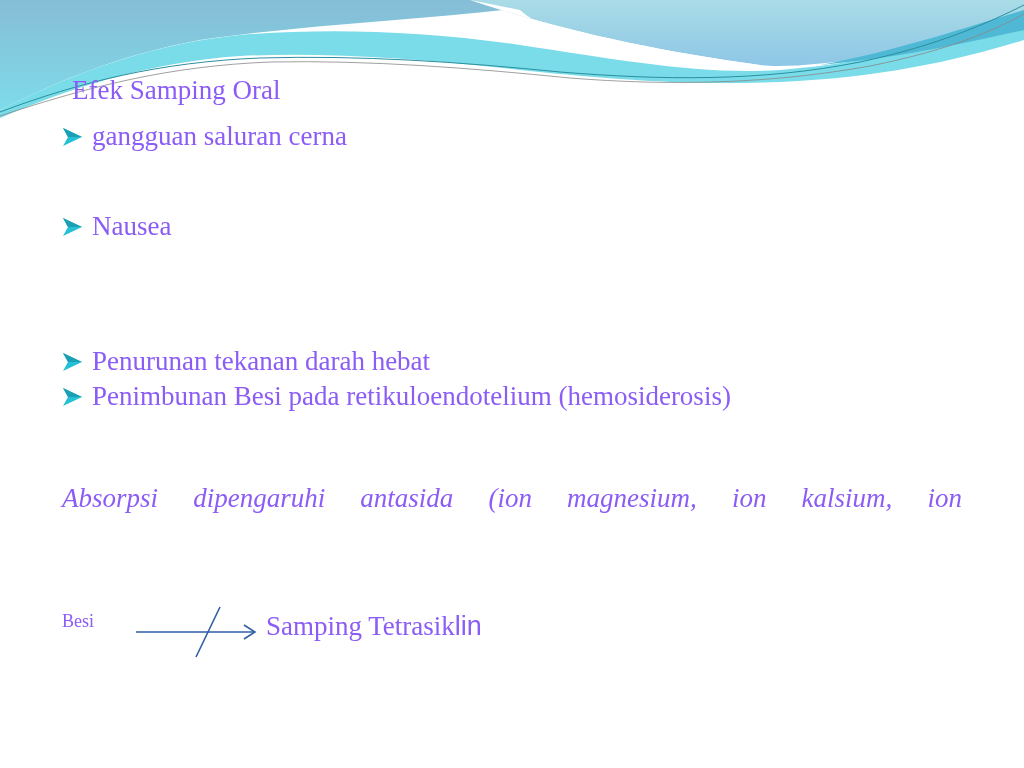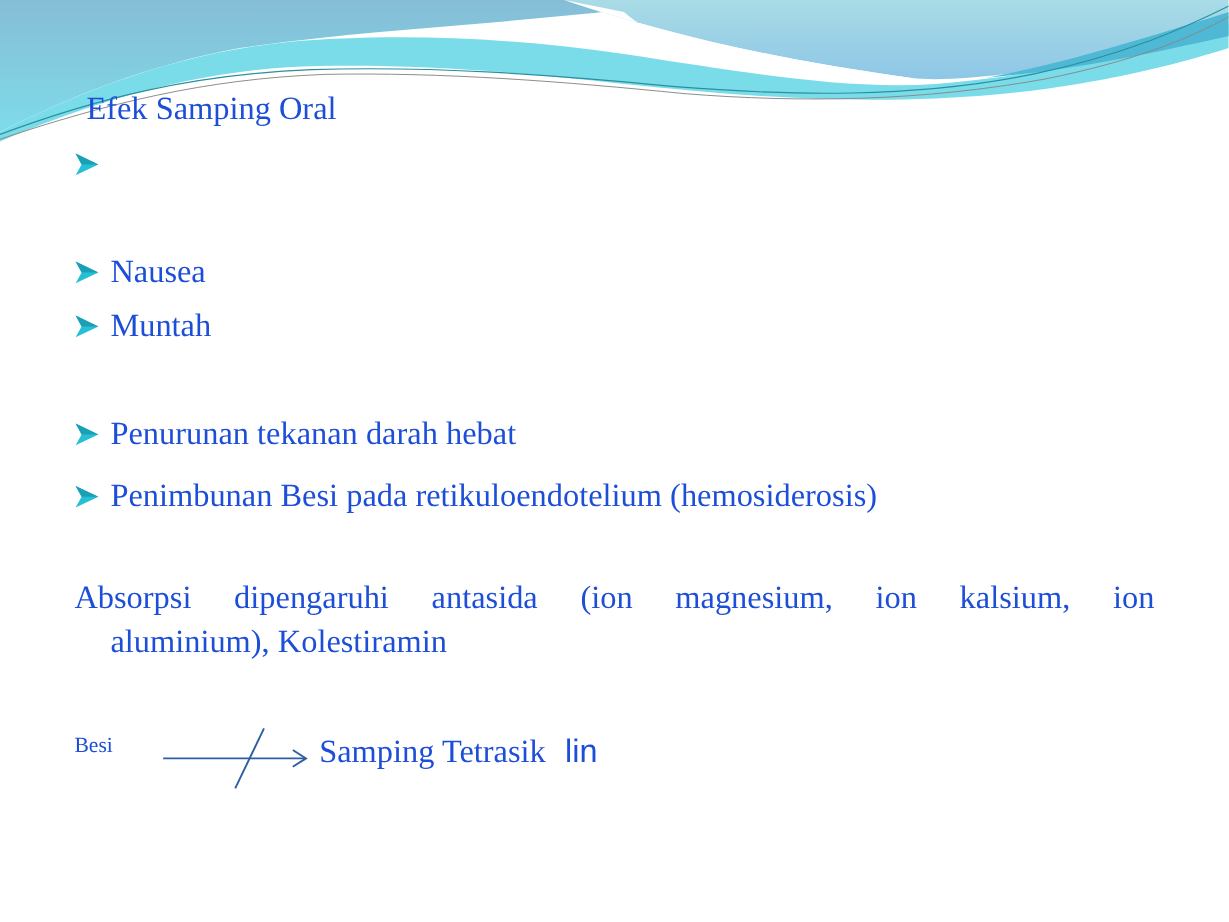--- a/index.html
+++ b/index.html
@@ -9,21 +9,21 @@
       height: 768px;
       overflow: hidden;
       background: #ffffff;
     }
     .slide {
       position: relative;
       width: 1024px;
       height: 700px;
       background: #ffffff;
       font-family: "Liberation Serif", "DejaVu Serif", serif;
-      color: #1d4ed8;
+      color: #8b5cf6;
     }
     .header-wave {
       position: absolute;
       left: 0;
       top: 0;
       width: 1024px;
       height: 120px;
     }
     .content {
       position: absolute;
@@ -52,20 +52,21 @@
       width: 900px;
       font-size: 27px;
       line-height: 36px;
       text-align: justify;
       text-align-last: left;
     }
     .para .first {
       display: block;
       text-align: justify;
       text-align-last: justify;
+      font-style: italic;
     }
     .para .second {
       display: block;
       padding-left: 30px;
     }
     .arrow-row {
       position: absolute;
       left: 62px;
       top: 605px;
       height: 50px;
@@ -84,21 +85,20 @@
     }
     .arrow-row .target {
       position: absolute;
       left: 204px;
       top: 6px;
       font-size: 27px;
     }
     .arrow-row .target .big {
       font-family: "Liberation Sans", "DejaVu Sans", sans-serif;
       font-size: 27px;
-      margin-left: 16px;
     }
   </style>
 </head>
 <body>
 
 <div class="slide">
 
   <svg class="header-wave" viewBox="0 0 1024 120" xmlns="http://www.w3.org/2000/svg">
     <defs>
       <linearGradient id="g1" x1="0" y1="0" x2="0" y2="1">
@@ -128,64 +128,55 @@
   <div class="content">
 
     <div class="line" style="left:72px; top:74px;">Efek Samping Oral</div>
 
     <div class="line" style="left:62px; top:120px;">
       <span class="bullet">
         <svg width="22" height="20" viewBox="0 0 22 20">
             <path d="M1,1 L20,10 L1,19 L6,10 Z" fill="#26c0d6"></path>
             <path d="M1,1 L20,10 L6,10 Z" fill="#1a9fb5"></path>
           </svg>
-      </span>
+      </span><span>gangguan saluran cerna</span>
     </div>
 
 
     <div class="line" style="left:62px; top:210px;font-family:Liberation Serif, serif;">
       <span class="bullet">
         <svg width="22" height="20" viewBox="0 0 22 20">
             <path d="M1,1 L20,10 L1,19 L6,10 Z" fill="#26c0d6"></path>
             <path d="M1,1 L20,10 L6,10 Z" fill="#1a9fb5"></path>
           </svg>
       </span><span>Nausea</span>
     </div>
 
-    <div class="line" style="left:62px; top:255px;">
-      <span class="bullet">
-        <svg width="22" height="20" viewBox="0 0 22 20">
-            <path d="M1,1 L20,10 L1,19 L6,10 Z" fill="#26c0d6"></path>
-            <path d="M1,1 L20,10 L6,10 Z" fill="#1a9fb5"></path>
-          </svg>
-      </span><span>Muntah</span>
-    </div>
 
 
     <div class="line" style="left:62px; top:345px;text-align:right;">
       <span class="bullet">
         <svg width="22" height="20" viewBox="0 0 22 20">
             <path d="M1,1 L20,10 L1,19 L6,10 Z" fill="#26c0d6"></path>
             <path d="M1,1 L20,10 L6,10 Z" fill="#1a9fb5"></path>
           </svg>
       </span><span>Penurunan tekanan darah hebat</span>
     </div>
 
-    <div class="line" style="left:62px; top:397px;">
+    <div class="line" style="left:62px; top:380px;">
       <span class="bullet">
         <svg width="22" height="20" viewBox="0 0 22 20">
             <path d="M1,1 L20,10 L1,19 L6,10 Z" fill="#26c0d6"></path>
             <path d="M1,1 L20,10 L6,10 Z" fill="#1a9fb5"></path>
           </svg>
       </span><span>Penimbunan Besi pada retikuloendotelium (hemosiderosis)</span>
     </div>
 
     <div class="para" style="top:480px;">
       <span class="first">Absorpsi dipengaruhi antasida (ion magnesium, ion kalsium, ion</span>
-      <span class="second">aluminium), Kolestiramin</span>
     </div>
 
     <div class="arrow-row">
       <span class="besi">Besi</span>
       <span class="arrow">
         <svg width="130" height="54" viewBox="0 0 130 54" xmlns="http://www.w3.org/2000/svg">
           <line x1="2" y1="27" x2="120" y2="27" stroke="#2e5fa3" stroke-width="1.6"></line>
           <polyline points="110,20 121,27 110,34" fill="none" stroke="#2e5fa3" stroke-width="1.6"></polyline>
           <line x1="86" y1="2" x2="62" y2="52" stroke="#2e5fa3" stroke-width="1.6"></line>
         </svg>

